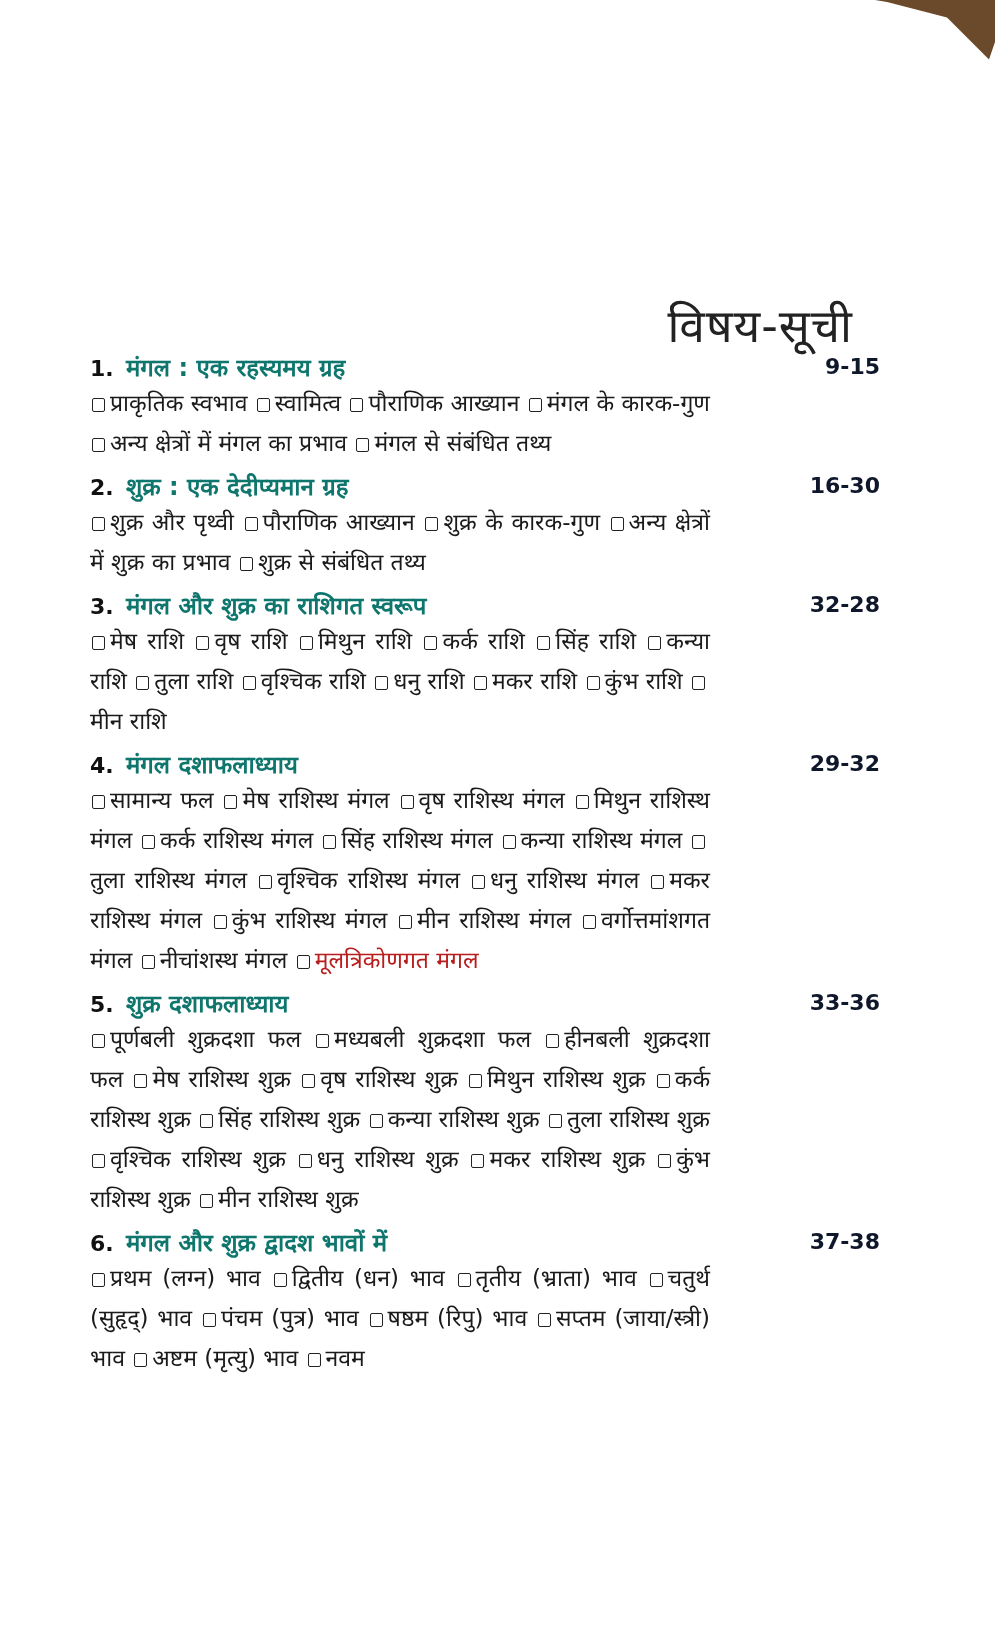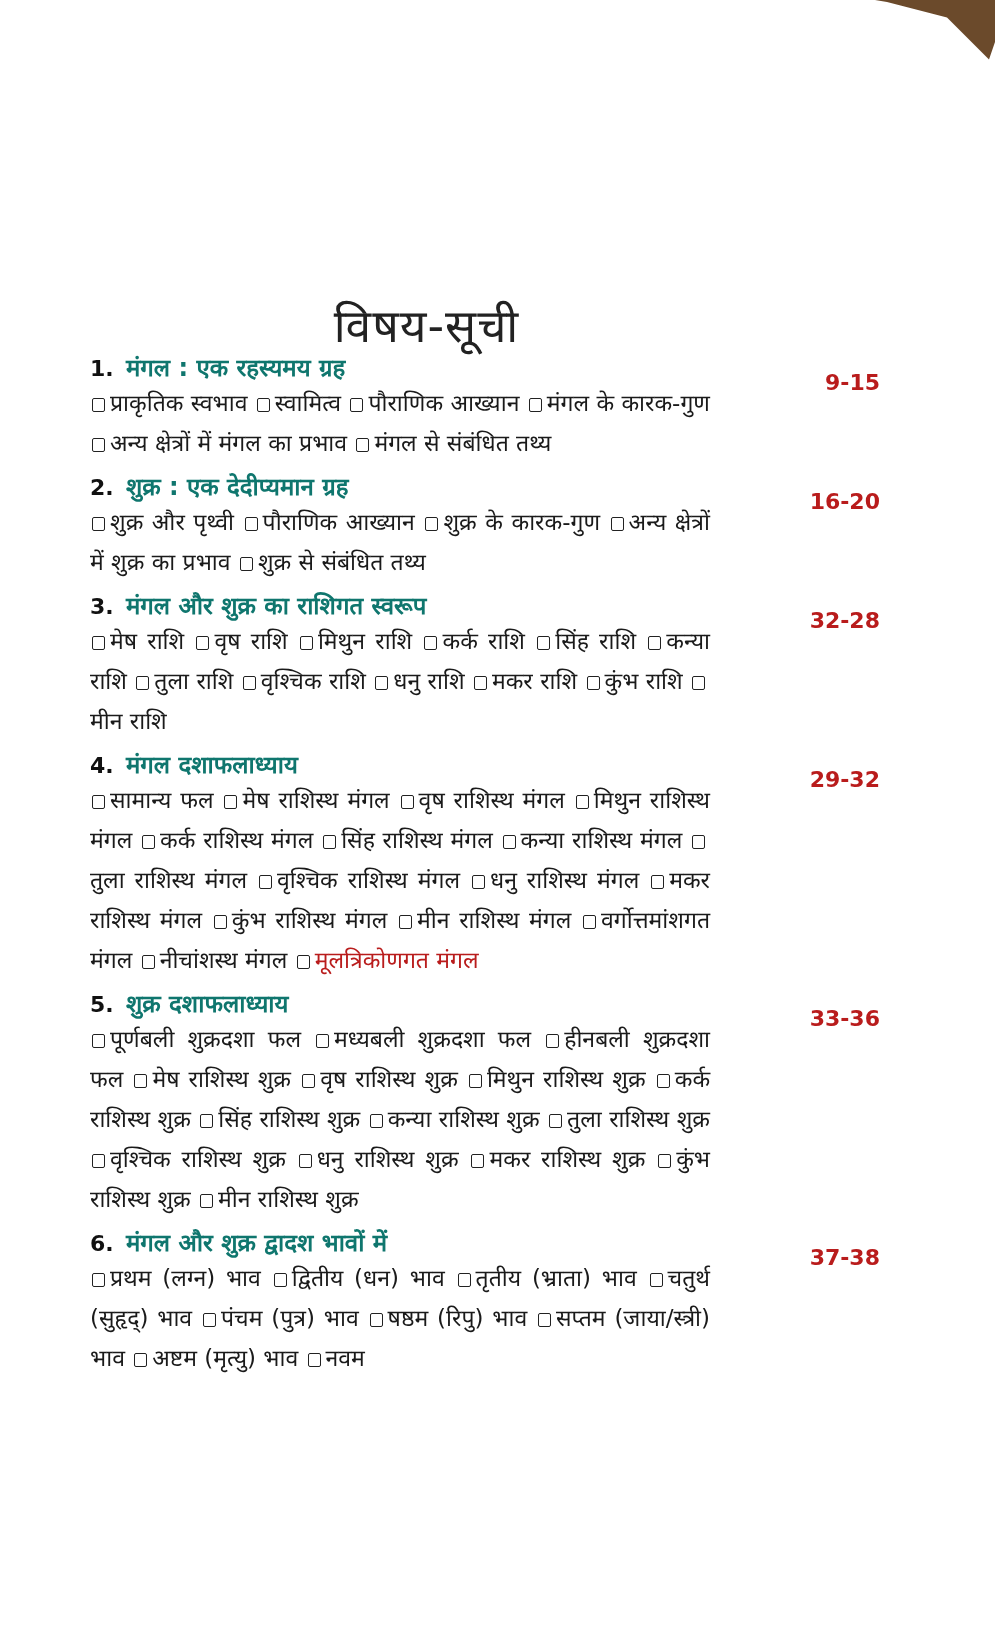--- a/index.html
+++ b/index.html
@@ -6,29 +6,29 @@
   body {
     width: 995px; height: 1650px; background: #ffffff; position: relative; overflow: hidden;
     font-family: "DejaVu Sans", sans-serif; color: #1a1a1a;
   }
   .corner {
     position: absolute; right: 0; top: 0; width: 120px; height: 70px;
     background: #6b4a2b;
     clip-path: polygon(0 0, 100% 0, 100% 60%, 95% 85%, 60% 25%, 10% 3%);
   }
   .page-title {
-    position: absolute; top: 262px; left: 0; width: 853px; text-align: center;
+    position: absolute; top: 262px; left: 0; width: 853px; text-align: right;
     font-size: 46px; font-weight: normal; color: #222; letter-spacing: 1px;
   }
   .toc { position: absolute; top: 350px; left: 90px; width: 790px; }
   .entry { position: relative; margin-bottom: 6px; }
   .entry-head { display: flex; align-items: baseline; }
   .entry-num { width: 36px; font-size: 22px; font-weight: bold; color: #111; }
   .entry-title { font-size: 24px; font-weight: bold; color: #0f766e; flex: 1; }
-  .entry-pages { position: absolute; right: 0; top: 20px; font-size: 22px; font-weight: bold; color: #b91c1c; }
+  .entry-pages { position: absolute; right: 0; top: 4px; font-size: 22px; font-weight: bold; color: #0f172a; }
   .entry-topics {
     width: 620px; font-size: 23px; line-height: 40px; color: #1a1a1a; text-align: justify;
   }
   .topic { white-space: normal; }
   .topic-box {
     display: inline-block; width: 11px; height: 12px; border: 1.5px solid #222; border-radius: 2px;
     margin: 0 5px 0 2px; vertical-align: -1px;
   }
   .topic.faded .topic-text { color: #b91c1c; }
 </style>
@@ -46,21 +46,21 @@
         <span class="entry-title">मंगल : एक रहस्यमय ग्रह</span>
       </div>
       <span class="entry-pages">9-15</span>
       <div class="entry-topics"><span class="topic"><span class="topic-box"></span><span class="topic-text">प्राकृतिक स्वभाव</span></span> <span class="topic"><span class="topic-box"></span><span class="topic-text">स्वामित्व</span></span> <span class="topic"><span class="topic-box"></span><span class="topic-text">पौराणिक आख्यान</span></span> <span class="topic"><span class="topic-box"></span><span class="topic-text">मंगल के कारक-गुण</span></span> <span class="topic"><span class="topic-box"></span><span class="topic-text">अन्य क्षेत्रों में मंगल का प्रभाव</span></span> <span class="topic"><span class="topic-box"></span><span class="topic-text">मंगल से संबंधित तथ्य</span></span> </div>
     </div>
     <div class="entry">
       <div class="entry-head">
         <span class="entry-num">2.</span>
         <span class="entry-title">शुक्र : एक देदीप्यमान ग्रह</span>
       </div>
-      <span class="entry-pages">16-20</span>
+      <span class="entry-pages">16-30</span>
       <div class="entry-topics"><span class="topic"><span class="topic-box"></span><span class="topic-text">शुक्र और पृथ्वी</span></span> <span class="topic"><span class="topic-box"></span><span class="topic-text">पौराणिक आख्यान</span></span> <span class="topic"><span class="topic-box"></span><span class="topic-text">शुक्र के कारक-गुण</span></span> <span class="topic"><span class="topic-box"></span><span class="topic-text">अन्य क्षेत्रों में शुक्र का प्रभाव</span></span> <span class="topic"><span class="topic-box"></span><span class="topic-text">शुक्र से संबंधित तथ्य</span></span> </div>
     </div>
     <div class="entry">
       <div class="entry-head">
         <span class="entry-num">3.</span>
         <span class="entry-title">मंगल और शुक्र का राशिगत स्वरूप</span>
       </div>
       <span class="entry-pages">32-28</span>
       <div class="entry-topics"><span class="topic"><span class="topic-box"></span><span class="topic-text">मेष राशि</span></span> <span class="topic"><span class="topic-box"></span><span class="topic-text">वृष राशि</span></span> <span class="topic"><span class="topic-box"></span><span class="topic-text">मिथुन राशि</span></span> <span class="topic"><span class="topic-box"></span><span class="topic-text">कर्क राशि</span></span> <span class="topic"><span class="topic-box"></span><span class="topic-text">सिंह राशि</span></span> <span class="topic"><span class="topic-box"></span><span class="topic-text">कन्या राशि</span></span> <span class="topic"><span class="topic-box"></span><span class="topic-text">तुला राशि</span></span> <span class="topic"><span class="topic-box"></span><span class="topic-text">वृश्चिक राशि</span></span> <span class="topic"><span class="topic-box"></span><span class="topic-text">धनु राशि</span></span> <span class="topic"><span class="topic-box"></span><span class="topic-text">मकर राशि</span></span> <span class="topic"><span class="topic-box"></span><span class="topic-text">कुंभ राशि</span></span> <span class="topic"><span class="topic-box"></span><span class="topic-text">मीन राशि</span></span> </div>
     </div>

